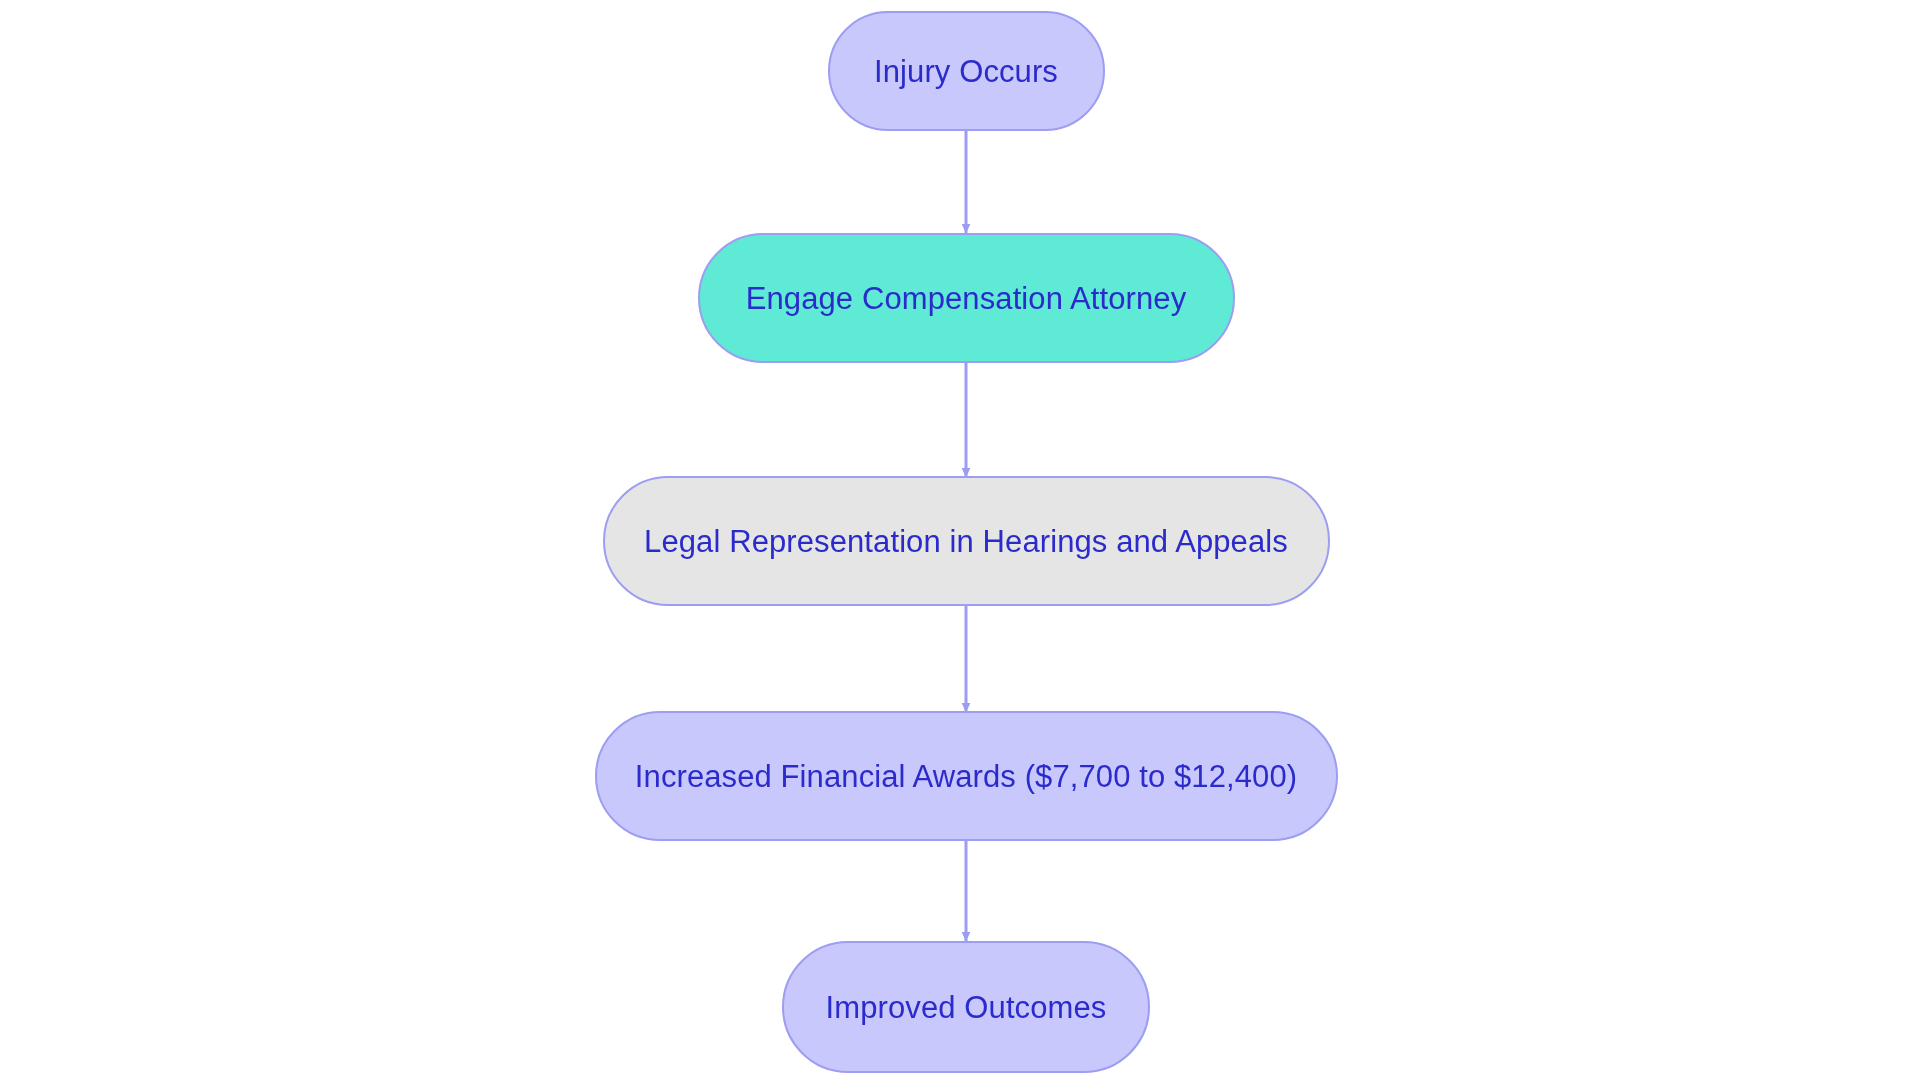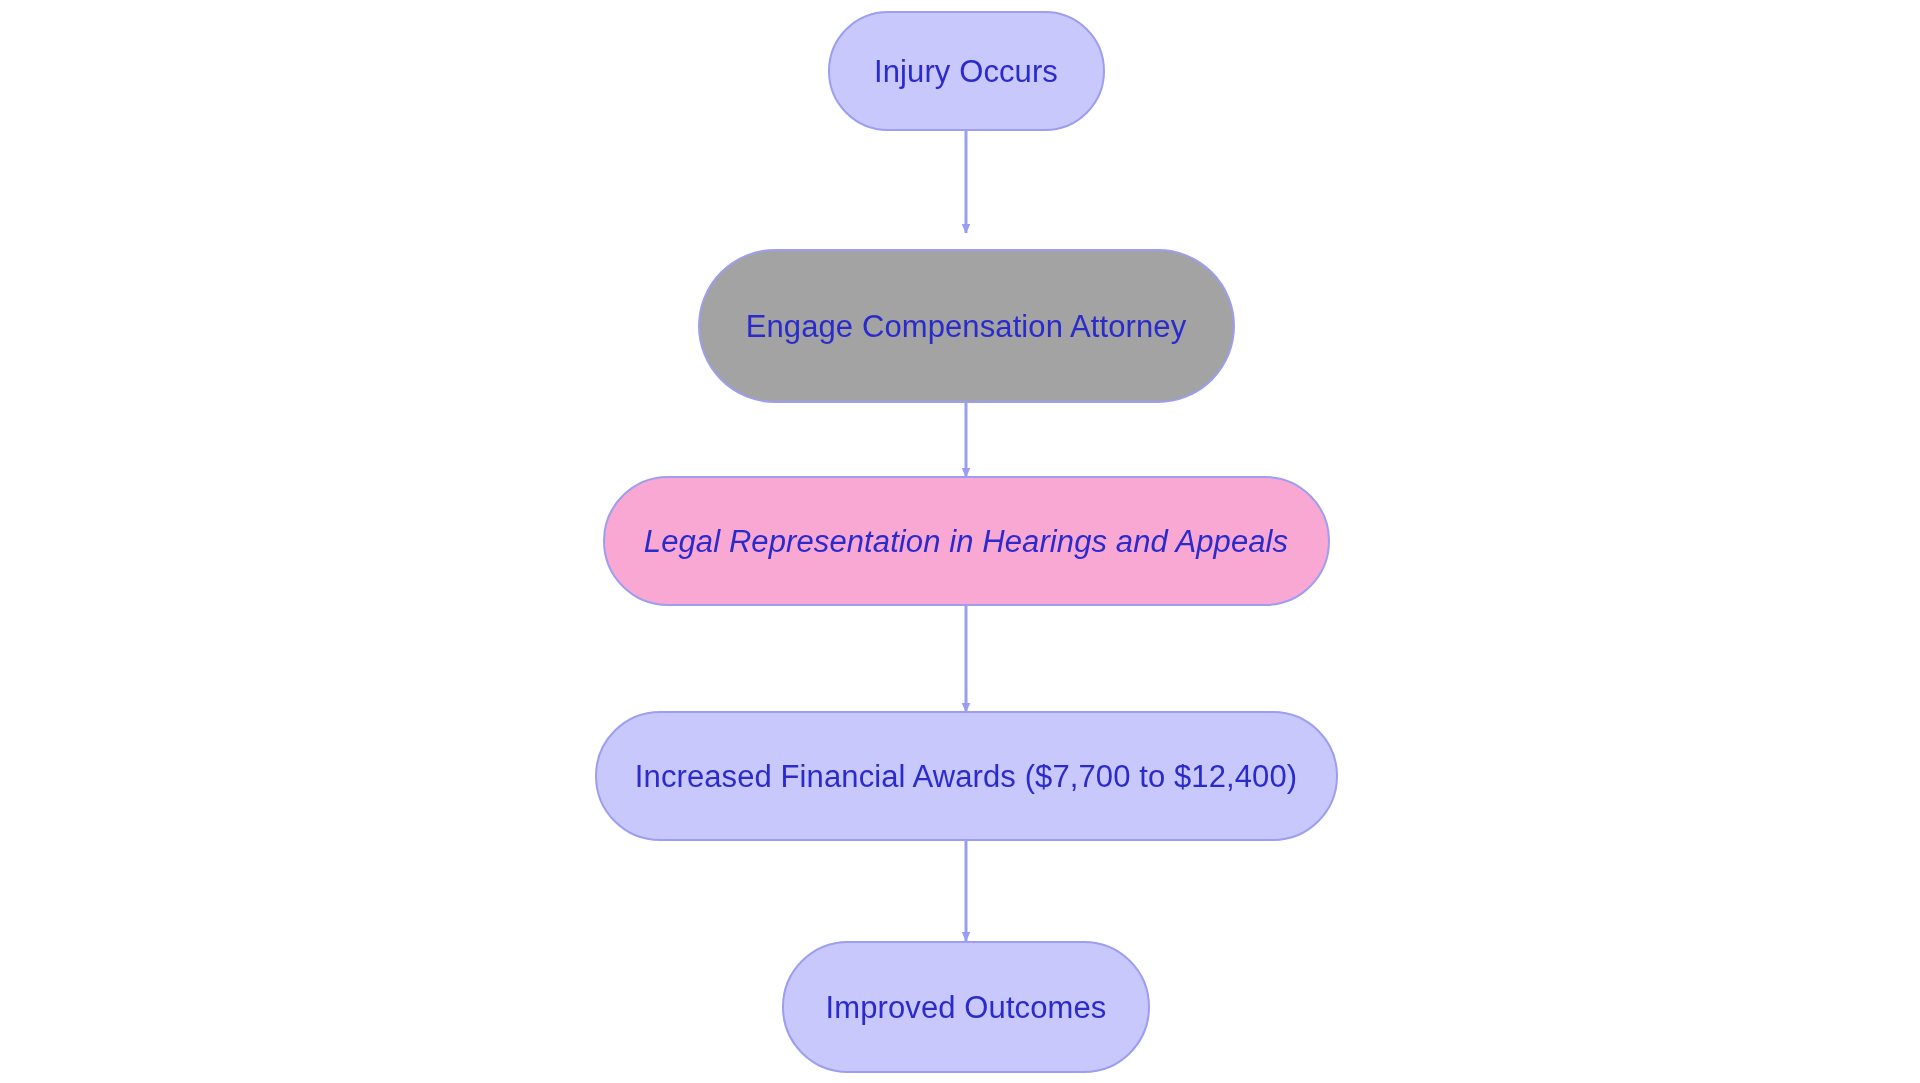--- a/index.html
+++ b/index.html
@@ -64,25 +64,25 @@
         <line x1="966" y1="363" x2="966" y2="477" marker-end="url(#arrowhead)"></line>
         <line x1="966" y1="606" x2="966" y2="712" marker-end="url(#arrowhead)"></line>
         <line x1="966" y1="841" x2="966" y2="941" marker-end="url(#arrowhead)"></line>
       </g>
   </svg>
 
   <div class="node" style="left: 827.5px; top: 11px; width: 277px; height: 120px; background: rgb(200, 200, 252); border-color: rgb(157, 157, 242); color: rgb(43, 43, 204);">
     <span class="node-label">Injury Occurs</span>
   </div>
 
-  <div class="node" style="left: 697.5px; top: 233px; width: 537px; height: 154px; background: #a3a3a3; border-color: rgb(157, 157, 242); color: rgb(43, 43, 204); margin-top: 16px;">
+  <div class="node" style="left: 697.5px; top: 233px; width: 537px; height: 130px; background: #5eead4; border-color: rgb(157, 157, 242); color: rgb(43, 43, 204);">
     <span class="node-label">Engage Compensation Attorney</span>
   </div>
 
-  <div class="node" style="left: 602.5px; top: 476px; width: 727px; height: 130px; background: #f9a8d4; border-color: rgb(157, 157, 242); color: rgb(43, 43, 204); font-style: italic;">
+  <div class="node" style="left: 602.5px; top: 476px; width: 727px; height: 130px; background: #e5e5e5; border-color: rgb(157, 157, 242); color: rgb(43, 43, 204);">
     <span class="node-label">Legal Representation in Hearings and Appeals</span>
   </div>
 
   <div class="node" style="left: 594.5px; top: 711px; width: 743px; height: 130px; background: rgb(200, 200, 252); border-color: rgb(157, 157, 242); color: rgb(43, 43, 204); text-align: center;">
     <span class="node-label">Increased Financial Awards ($7,700 to $12,400)</span>
   </div>
 
   <div class="node" style="left: 782px; top: 941px; width: 368px; height: 132px; background: rgb(200, 200, 252); border-color: rgb(157, 157, 242); color: rgb(43, 43, 204);">
     <span class="node-label">Improved Outcomes</span>
   </div>

